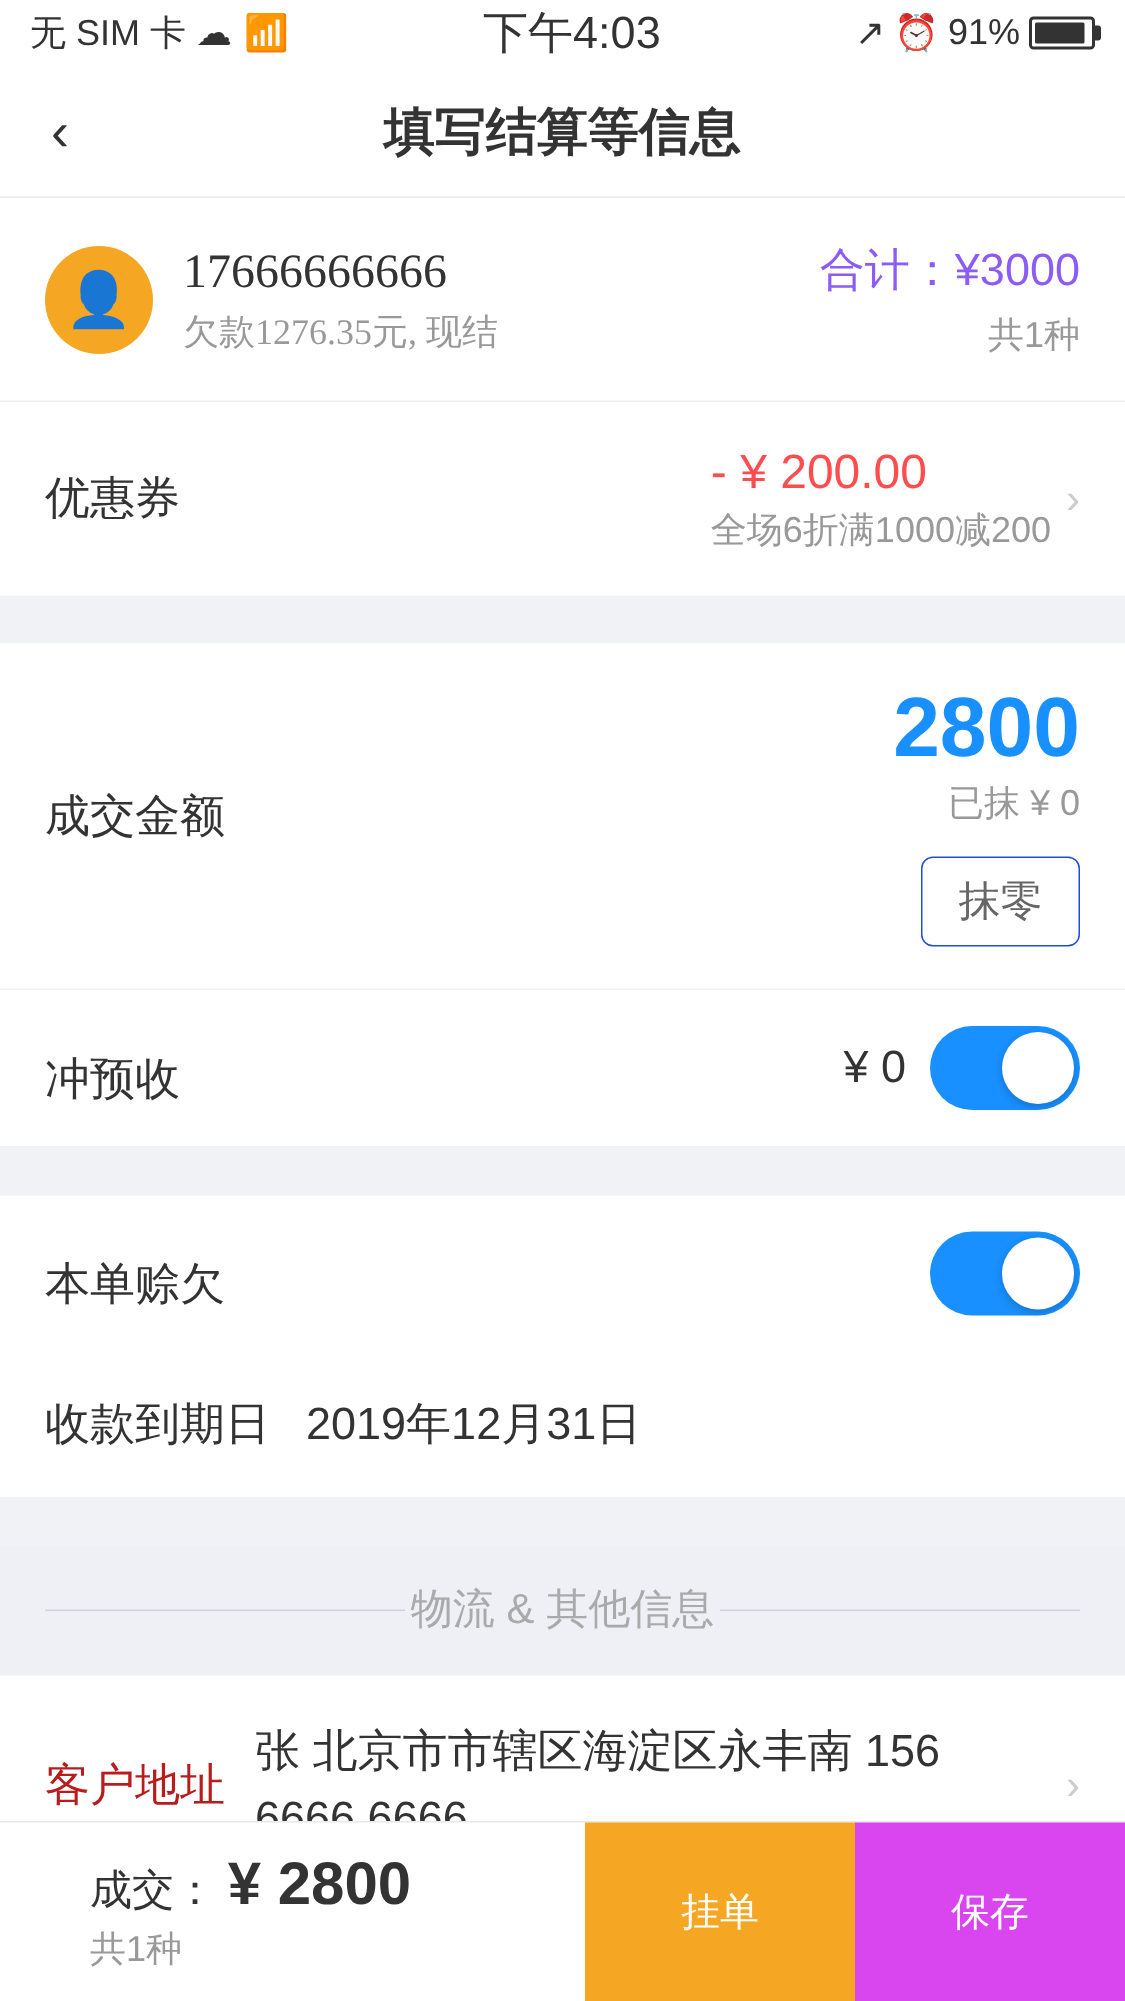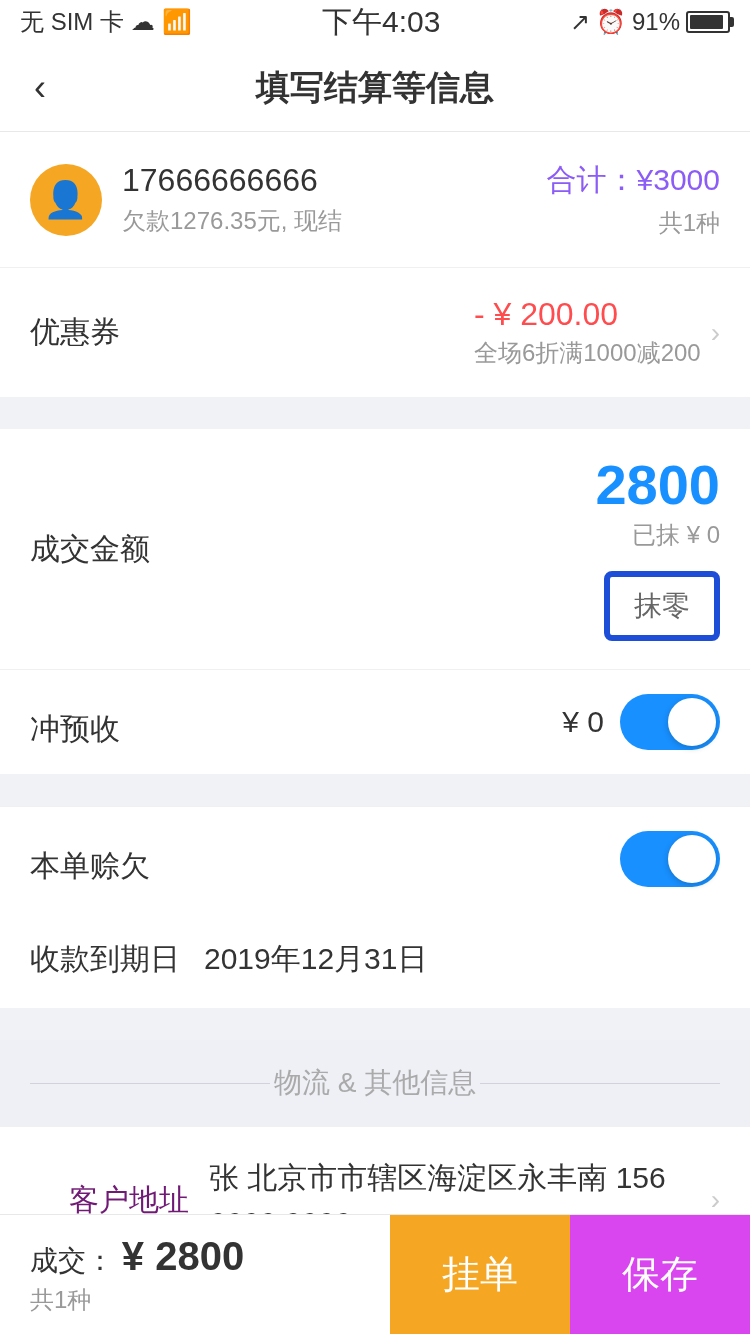--- a/index.html
+++ b/index.html
@@ -68,21 +68,21 @@
       align-items: center;
       padding: 28px 30px;
       background: #fff;
     }
     .avatar {
       width: 72px; height: 72px; border-radius: 50%; background: #f5a623;
       display: flex; align-items: center; justify-content: center;
       margin-right: 20px; flex-shrink: 0;
       font-size: 36px; color: #fff;
     }
-    .user-info { flex: 1; }
+    .user-info { flex: 1; font-family: Liberation Serif, serif; }
     .user-phone { font-size: 32px; font-weight: 500; color: #333; }
     .user-debt { font-size: 24px; color: #999; margin-top: 6px; }
     .user-total { text-align: right; }
     .total-amount { font-size: 30px; color: #8b5cf6; font-weight: 500; }
     .total-count { font-size: 24px; color: #999; margin-top: 6px; }
 
     
     .row {
       display: flex;
       align-items: center;
@@ -104,21 +104,21 @@
       display: flex;
       align-items: center;
       padding: 28px 30px;
       background: #fff;
     }
     .amount-label { font-size: 30px; color: #333; flex: 1; }
     .amount-right { display: flex; align-items: flex-end; gap: 20px; flex-direction: column; }
     .amount-value { font-size: 56px; font-weight: 600; color: #1890ff; line-height: 1; }
     .amount-sub { font-size: 24px; color: #999; margin-top: 6px; text-align: right; }
     .round-btn {
-      border: 6px solid #1d4ed8; border-radius: 8px; padding: 10px 24px;
+      border: 1px solid #1d4ed8; border-radius: 8px; padding: 10px 24px;
       font-size: 28px; color: #666; background: #fff; cursor: pointer;
       white-space: nowrap;
     }
 
     
     .toggle-row {
       display: flex;
       align-items: flex-end;
       padding: 24px 30px;
       background: #fff;
@@ -162,47 +162,48 @@
 
     
     .address-row {
       display: flex;
       align-items: center;
       padding: 28px 30px;
       background: #fff;
       border-top: 1px solid #f0f0f0;
       gap: 20px;
     }
-    .address-label { font-size: 30px; color: #701a75; flex-shrink: 0; margin-left: 39px; }
+    .address-label { font-size: 30px; color: #b91c1c; flex-shrink: 0; }
     .address-value { font-size: 30px; color: #333; flex: 1; line-height: 1.5; }
 
     
     .bottom-spacer { height: 140px; background: #f0f2f5; }
 
     
     .bottom-bar {
       position: fixed;
       bottom: 0;
       width: 750px;
       height: 120px;
       background: #fff;
       display: flex;
       align-items: center;
       border-top: 1px solid #e8e8e8;
     }
     .bottom-summary {
       flex: 1;
       padding: 0 30px;
+      margin-left: 30px;
     }
     .bottom-deal-amount { font-size: 40px; font-weight: 600; color: #333; }
     .bottom-count { font-size: 24px; color: #999; margin-top: 4px; }
     .bottom-btn {
       height: 120px;
       width: 180px;
-      font-size: 38px;
+      font-size: 26px;
       font-weight: 500;
       color: #fff;
       border: none;
       cursor: pointer;
       display: flex;
       align-items: center;
       justify-content: center;
     }
     .btn-pending { background: #f5a623; }
     .btn-save { background: #d946ef; }

